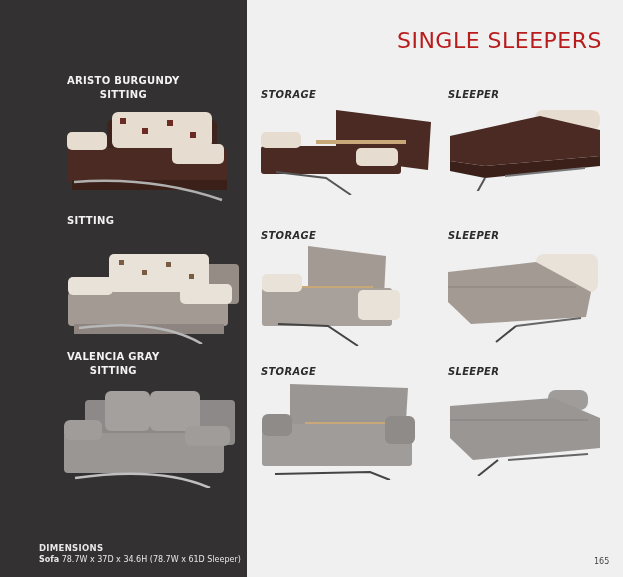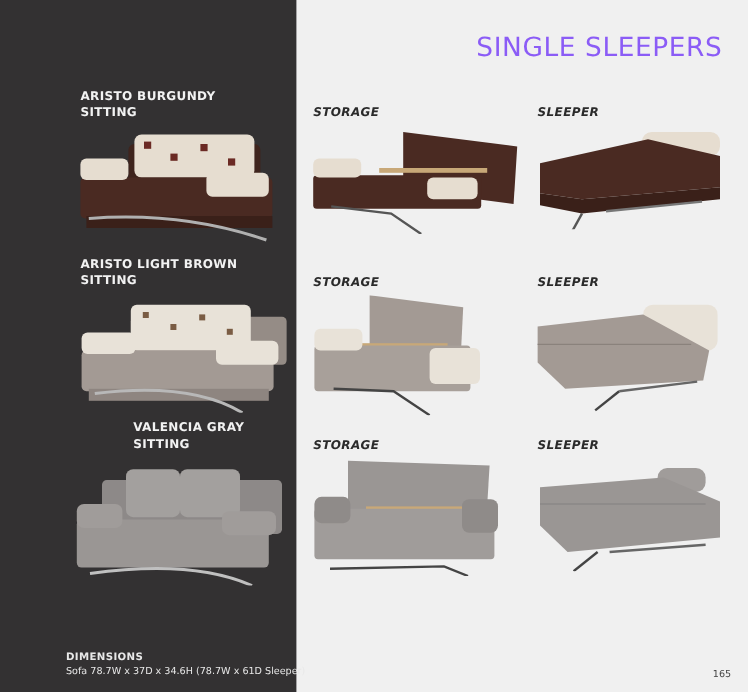--- a/index.html
+++ b/index.html
@@ -1,25 +1,25 @@
 <!DOCTYPE html>
 <html><head>
 <meta charset="utf-8">
 <style>
   html, body { margin:0; padding:0; }
   body { width:623px; height:577px; position:relative; overflow:hidden; background:#f0f0f0; font-family:"DejaVu Sans", sans-serif; }
   .dark { position:absolute; left:0; top:0; width:247px; height:577px; background:#333132; }
-  .title { position:absolute; right:21px; top:28px; font-size:22px; color:#8b5cf6; letter-spacing:0.5px; font-weight:400; }
+  .title { position:absolute; right:21px; top:28px; font-size:22px; color:#b91c1c; letter-spacing:0.5px; font-weight:400; }
   .label { position:absolute; font-size:10px; font-weight:bold; letter-spacing:0.3px; line-height:14px; }
-  .label.light { color:#f2f2f2; }
+  .label.light { color:#f2f2f2;text-align:center; }
   .label.darktxt { color:#2b2b2b;font-style:italic; }
   .sofa { position:absolute; }
-  .dims { position:absolute; left:55px; top:543px; color:#e8e8e8; font-size:8px; line-height:11px; }
+  .dims { position:absolute; left:39px; top:543px; color:#e8e8e8; font-size:8px; line-height:11px; }
   .dims .h { font-weight:bold; font-size:8.5px; letter-spacing:0.3px; }
-  .dims b { font-weight:normal; }
+  .dims b { font-weight:bold; }
   .pg { position:absolute; left:594px; top:557px; font-size:8px; color:#444; }
 </style>
 </head>
 <body>
 
 <div class="dark"></div>
 <div class="title">SINGLE SLEEPERS</div>
 
 <div class="label light" style="left:67px;top:74px;">
   <div>ARISTO BURGUNDY</div>
@@ -55,21 +55,20 @@
 
 <svg class="sofa" style="left:445px;top:106px" width="162" height="85">
   <rect x="90" y="4" width="65" height="20" rx="8" fill="#e6ddd0"></rect>
   <polygon points="5,30 95,10 155,24 155,50 40,60 5,55" fill="#4a2a22"></polygon>
   <polygon points="5,55 40,60 155,50 155,60 40,72 5,65" fill="#3a2019"></polygon>
   <path d="M40 72 L30 90" stroke="#555" stroke-width="2"></path>
   <path d="M60 70 L140 62" stroke="#777" stroke-width="2"></path>
 </svg>
 
 <div class="label light" style="left:67px;top:214px;">
-  <div>ARISTO LIGHT BROWN</div>
   <div>SITTING</div>
 </div>
 <div class="label darktxt" style="left:261px;top:229px;">STORAGE</div>
 <div class="label darktxt" style="left:448px;top:229px;">SLEEPER</div>
 
 <svg class="sofa" style="left:64px;top:252px" width="175" height="92">
   <rect x="45" y="12" width="130" height="40" rx="4" fill="#958c86"></rect>
   <rect x="45" y="2" width="100" height="38" rx="5" fill="#e8e2d8"></rect>
   <g fill="#7a5c44">
       <rect x="55" y="8" width="5" height="5"></rect>
@@ -94,21 +93,21 @@
 </svg>
 
 <svg class="sofa" style="left:446px;top:252px" width="160" height="92">
   <rect x="90" y="2" width="62" height="38" rx="8" fill="#e8e2d8"></rect>
   <polygon points="2,20 90,10 145,40 140,65 25,72 2,50" fill="#a39a94"></polygon>
   <path d="M2 35 L130 35" stroke="#8a827c" stroke-width="1"></path>
   <path d="M70 74 L50 90" stroke="#444" stroke-width="2"></path>
   <path d="M70 74 L135 66" stroke="#666" stroke-width="2"></path>
 </svg>
 
-<div class="label light" style="left:67px;top:350px;margin-left:44px;">
+<div class="label light" style="left:67px;top:350px;">
   <div>VALENCIA GRAY</div>
   <div>SITTING</div>
 </div>
 <div class="label darktxt" style="left:261px;top:365px;">STORAGE</div>
 <div class="label darktxt" style="left:448px;top:365px;">SLEEPER</div>
 
 <svg class="sofa" style="left:60px;top:388px" width="180" height="100">
   <rect x="25" y="12" width="150" height="45" rx="4" fill="#8d8988"></rect>
   <rect x="45" y="3" width="45" height="40" rx="6" fill="#a3a09e"></rect>
   <rect x="90" y="3" width="50" height="40" rx="6" fill="#a3a09e"></rect>

